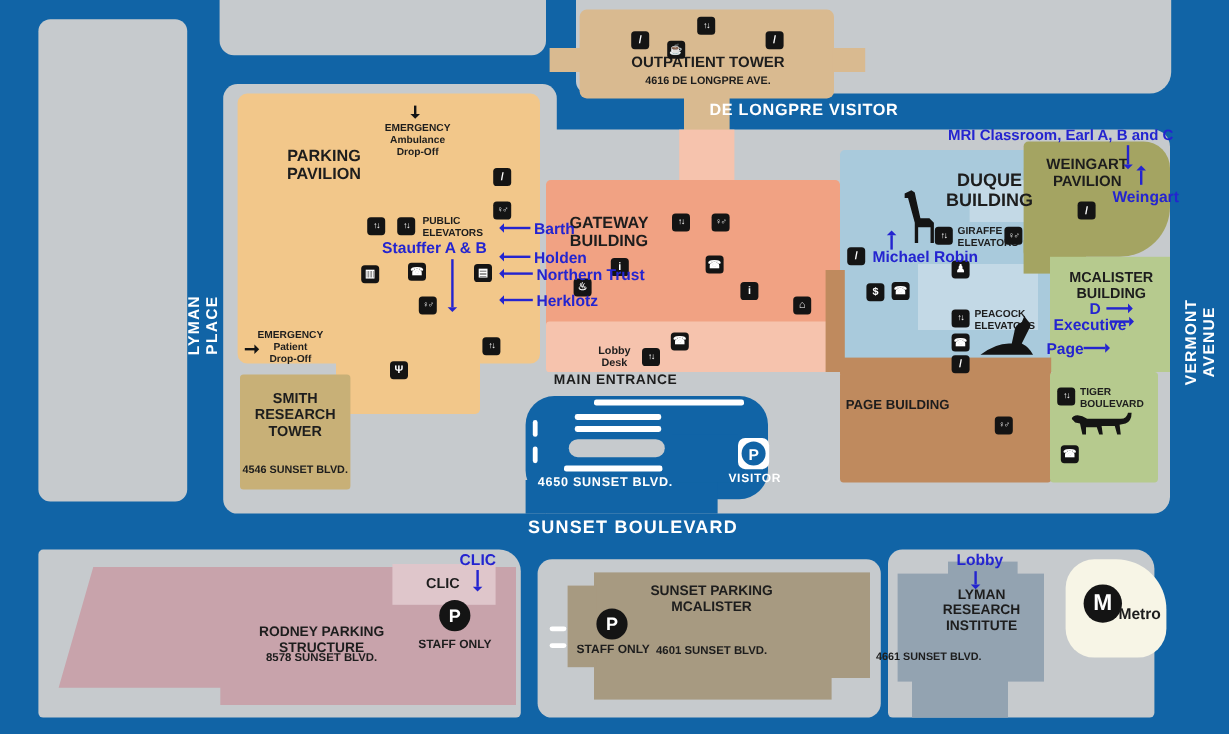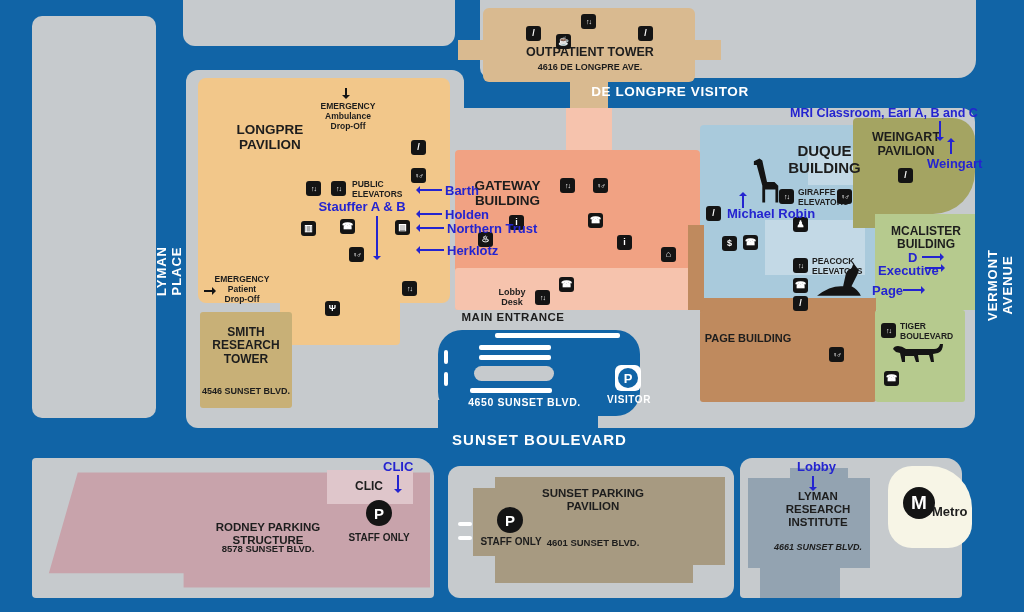--- a/index.html
+++ b/index.html
@@ -103,49 +103,49 @@
 <div class="stripe" style="left:470px;top:388px;width:82px;height:5px;"></div>
 <div class="stripe" style="left:444px;top:350px;width:4px;height:14px;"></div>
 <div class="stripe" style="left:444px;top:372px;width:4px;height:14px;"></div>
 <div class="stripe" style="left:458px;top:522px;width:14px;height:4px;"></div>
 <div class="stripe" style="left:458px;top:536px;width:14px;height:4px;"></div>
 
 <div class="abs" style="left:615px;top:365px;width:26px;height:26px;background:#fff;border-radius:6px;">
   <div style="position:absolute;left:3px;top:3px;width:20px;height:20px;background:#1164a6;border-radius:50%;color:#fff;display:flex;align-items:center;justify-content:center;font-weight:bold;font-size:13px;">P</div>
 </div>
 <div class="white-lbl" style="left:600px;top:394px;width:58px;font-size:10px;">VISITOR</div>
-<div class="white-lbl" style="left:462px;top:396px;width:125px;font-size:10.5px;">4650 SUNSET BLVD.</div>
+<div class="white-lbl" style="left:442px;top:396px;width:125px;font-size:10.5px;">4650 SUNSET BLVD.</div>
 
 <div class="white-lbl" style="left:560px;top:84px;width:220px;font-size:13.5px;">DE LONGPRE VISITOR</div>
-<div class="white-lbl" style="left:432px;top:431px;width:215px;font-size:15px;letter-spacing:1px;">SUNSET BOULEVARD</div>
+<div class="white-lbl" style="left:420px;top:431px;width:215px;font-size:15px;letter-spacing:1px;">SUNSET BOULEVARD</div>
 <div class="white-lbl" style="left:119px;top:256px;width:100px;font-size:13px;transform:rotate(-90deg);letter-spacing:1px;">LYMAN PLACE</div>
 <div class="white-lbl" style="left:940px;top:270px;width:120px;font-size:13px;transform:rotate(-90deg);letter-spacing:1px;">VERMONT AVENUE</div>
 
 <div class="lbl" style="left:500px;top:45px;width:180px;font-size:12.5px;">OUTPATIENT TOWER</div>
 <div class="addr" style="left:500px;top:63px;width:180px;">4616 DE LONGPRE AVE.</div>
 
-<div class="lbl" style="left:210px;top:122px;width:120px;font-size:13.5px;">LONGPRE PAVILION</div>
+<div class="lbl" style="left:210px;top:122px;width:120px;font-size:13.5px;">PARKING PAVILION</div>
 <div class="lbl" style="left:445px;top:178px;width:125px;font-size:13.5px;">GATEWAY BUILDING</div>
 <div class="lbl" style="left:772px;top:143px;width:105px;font-size:15px;">DUQUE BUILDING</div>
 <div class="lbl" style="left:855px;top:130px;width:102px;font-size:12.5px;">WEINGART PAVILION</div>
 <div class="lbl" style="left:877px;top:225px;width:98px;font-size:12px;">MCALISTER BUILDING</div>
 <div class="lbl" style="left:702px;top:332px;width:92px;font-size:11px;">PAGE BUILDING</div>
 
 <div class="lbl" style="left:203px;top:326px;width:86px;font-size:12px;">SMITH RESEARCH TOWER</div>
 <div class="addr" style="left:199px;top:387px;width:94px;">4546 SUNSET BLVD.</div>
 
 <div class="lbl" style="left:208px;top:521px;width:120px;font-size:11.5px;">RODNEY PARKING STRUCTURE</div>
 <div class="addr" style="left:208px;top:544px;width:120px;font-size:9.5px;">8578 SUNSET BLVD.</div>
 <div class="lbl" style="left:337px;top:480px;width:64px;font-size:12px;">CLIC</div>
 
-<div class="lbl" style="left:528px;top:487px;width:130px;font-size:11.5px;">SUNSET PARKING PAVILION</div>
+<div class="lbl" style="left:528px;top:487px;width:130px;font-size:11.5px;">SUNSET PARKING MCALISTER</div>
 <div class="addr" style="left:528px;top:538px;width:130px;font-size:9.5px;">4601 SUNSET BLVD.</div>
 
 <div class="lbl" style="left:770px;top:490px;width:96px;font-size:11.5px;">LYMAN RESEARCH INSTITUTE</div>
-<div class="addr" style="left:762px;top:543px;width:112px;font-style:italic;">4661 SUNSET BLVD.</div>
+<div class="addr" style="left:718px;top:543px;width:112px;">4661 SUNSET BLVD.</div>
 
 <div class="lbl" style="left:448px;top:311px;width:130px;font-size:11.5px;letter-spacing:0.5px;">MAIN ENTRANCE</div>
 <div class="lbl" style="left:490px;top:287px;width:44px;font-size:9px;">Lobby Desk</div>
 
 <div class="barrow v down" style="left:345px;top:88px;height:8px;"></div>
 <div class="lbl" style="left:310px;top:102px;width:76px;font-size:8.5px;">EMERGENCY</div>
 <div class="lbl" style="left:310px;top:112px;width:76px;font-size:8.5px;">Ambulance</div>
 <div class="lbl" style="left:310px;top:122px;width:76px;font-size:8.5px;">Drop-Off</div>
 
 <div class="barrow h right" style="left:204px;top:290px;width:9px;"></div>

